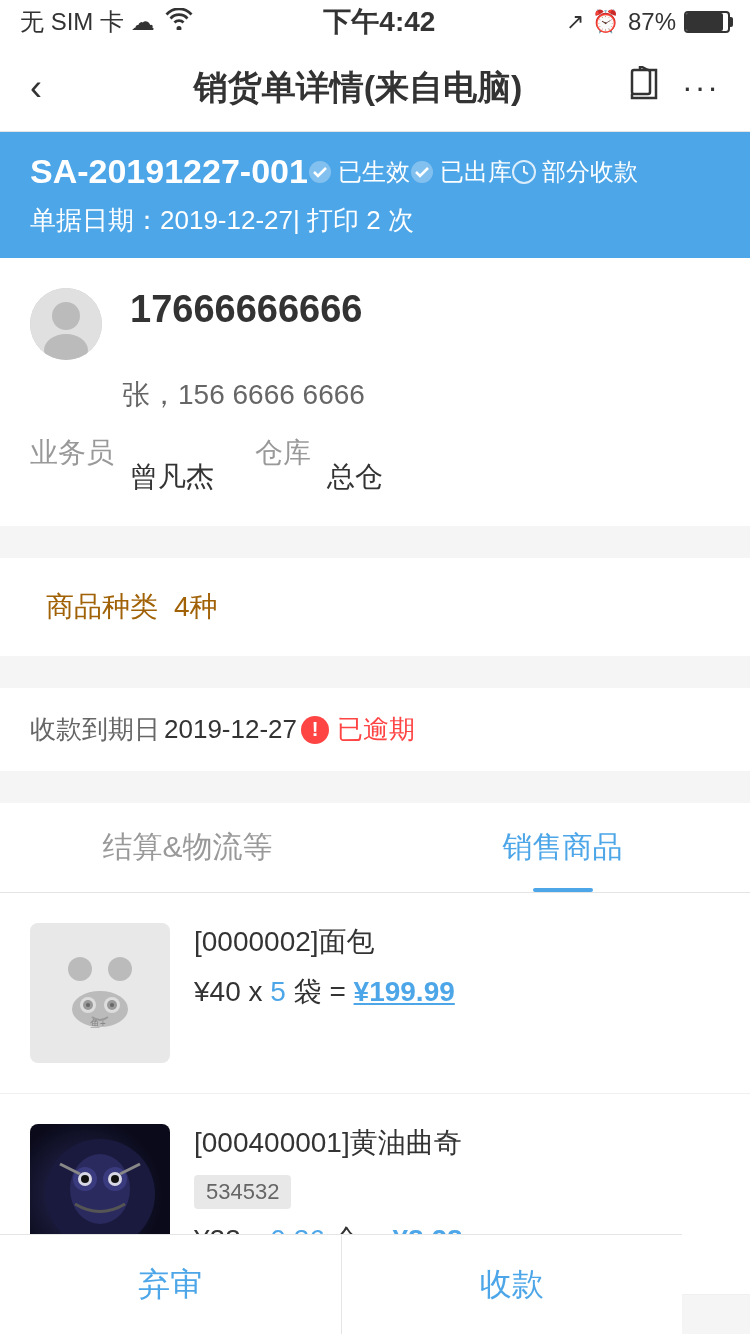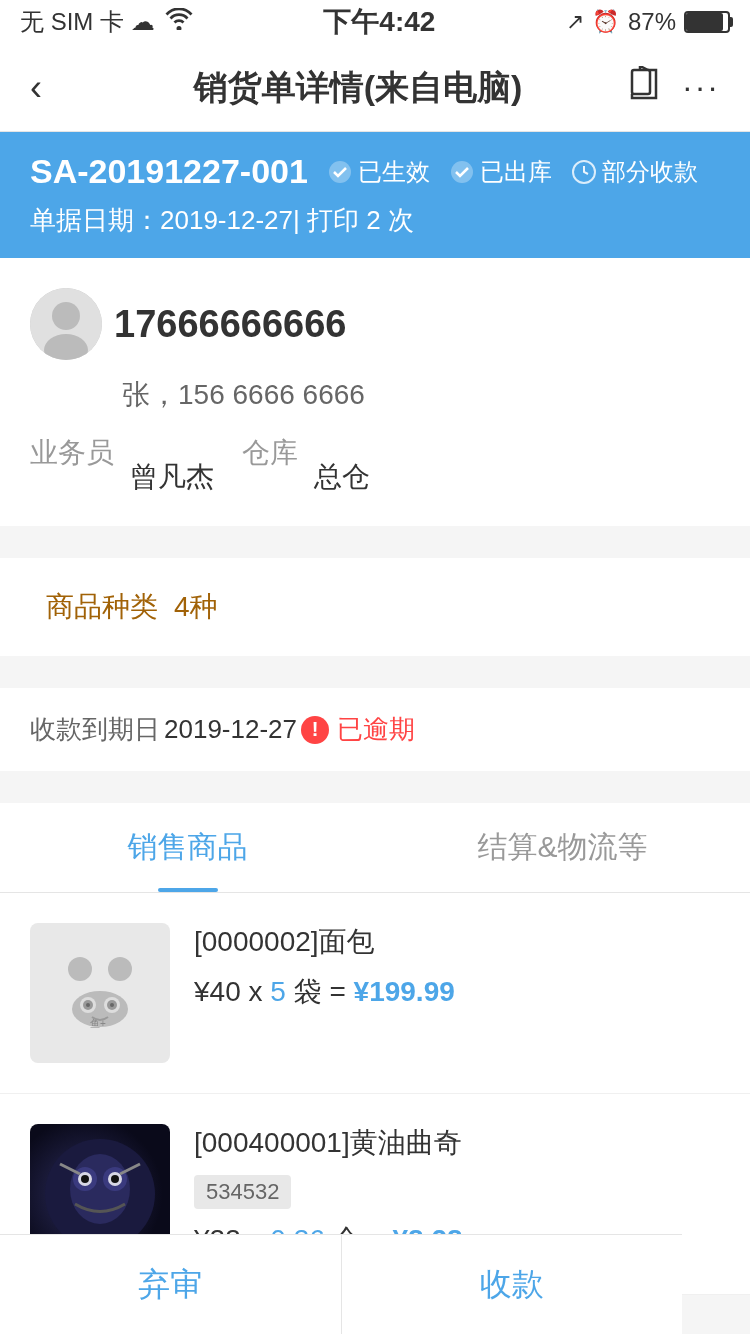--- a/index.html
+++ b/index.html
@@ -68,21 +68,20 @@
     }
 
     
     .header-banner {
       background: #4da6e8;
       padding: 20px 30px;
     }
     .banner-top {
       display: flex;
       align-items: center;
-      gap: 20px;
       margin-bottom: 12px;
     }
     .order-id {
       font-size: 34px;
       font-weight: 700;
       color: #fff;
     }
     .badge {
       display: inline-flex;
       align-items: center;
@@ -96,22 +95,22 @@
     }
 
     
     .customer-section {
       background: #fff;
       padding: 30px;
       margin-bottom: 16px;
     }
     .customer-top {
       display: flex;
-      align-items: center;
-      gap: 12px;
+      align-items: flex-start;
+      gap: 28px;
       margin-bottom: 16px;
     }
     .avatar {
       width: 72px;
       height: 72px;
       border-radius: 50%;
       background: #ccc;
       display: flex;
       align-items: center;
       justify-content: center;
@@ -124,21 +123,21 @@
       color: #333;
     }
     .customer-info {
       font-size: 28px;
       color: #666;
       margin-bottom: 20px;
       padding-left: 92px;
     }
     .customer-meta {
       display: flex;
-      gap: 28px;
+      gap: 41px;
       padding-left: 0;
       font-size: 28px;
       color: #666;
     }
     .meta-item { display: flex; gap: 16px; }
     .meta-label { color: #999; }
     .meta-value { color: #333; margin-top: 24px; }
 
     
     .stats-section {
@@ -283,21 +282,21 @@
       font-size: 22px;
       padding: 4px 12px;
       border-radius: 4px;
       margin-bottom: 12px;
     }
     .product-price {
       font-size: 28px;
       color: #333;
     }
     .product-price .highlight { color: #4da6e8; }
-    .product-price .total { color: #4da6e8; font-weight: 600; }
+    .product-price .total { color: #4da6e8; font-weight: 600; text-decoration: underline; }
 
     
     .dark-thumb {
       background: #1a1a2e;
       border-radius: 8px;
       width: 140px;
       height: 140px;
       overflow: hidden;
     }
     .dark-thumb-inner {
@@ -442,25 +441,25 @@
   <span class="due-date">2019-12-27</span>
   <span class="overdue-badge">
     <span class="overdue-dot">!</span>
     <span>已逾期</span>
   </span>
 </div>
 
 <div class="section-gap"></div>
 
 <div class="tabs">
+  <div class="tab">
+    <span>结算&amp;物流等</span>
+  </div>
   <div class="tab active">
     <span>销售商品</span>
-  </div>
-  <div class="tab">
-    <span>结算&amp;物流等</span>
   </div>
 </div>
 
 <div class="product-list">
 
   <div class="product-item">
     <div class="product-thumb">
       <div class="owl-placeholder">
         <div class="owl-eyes">
           <div class="owl-eye"></div>

